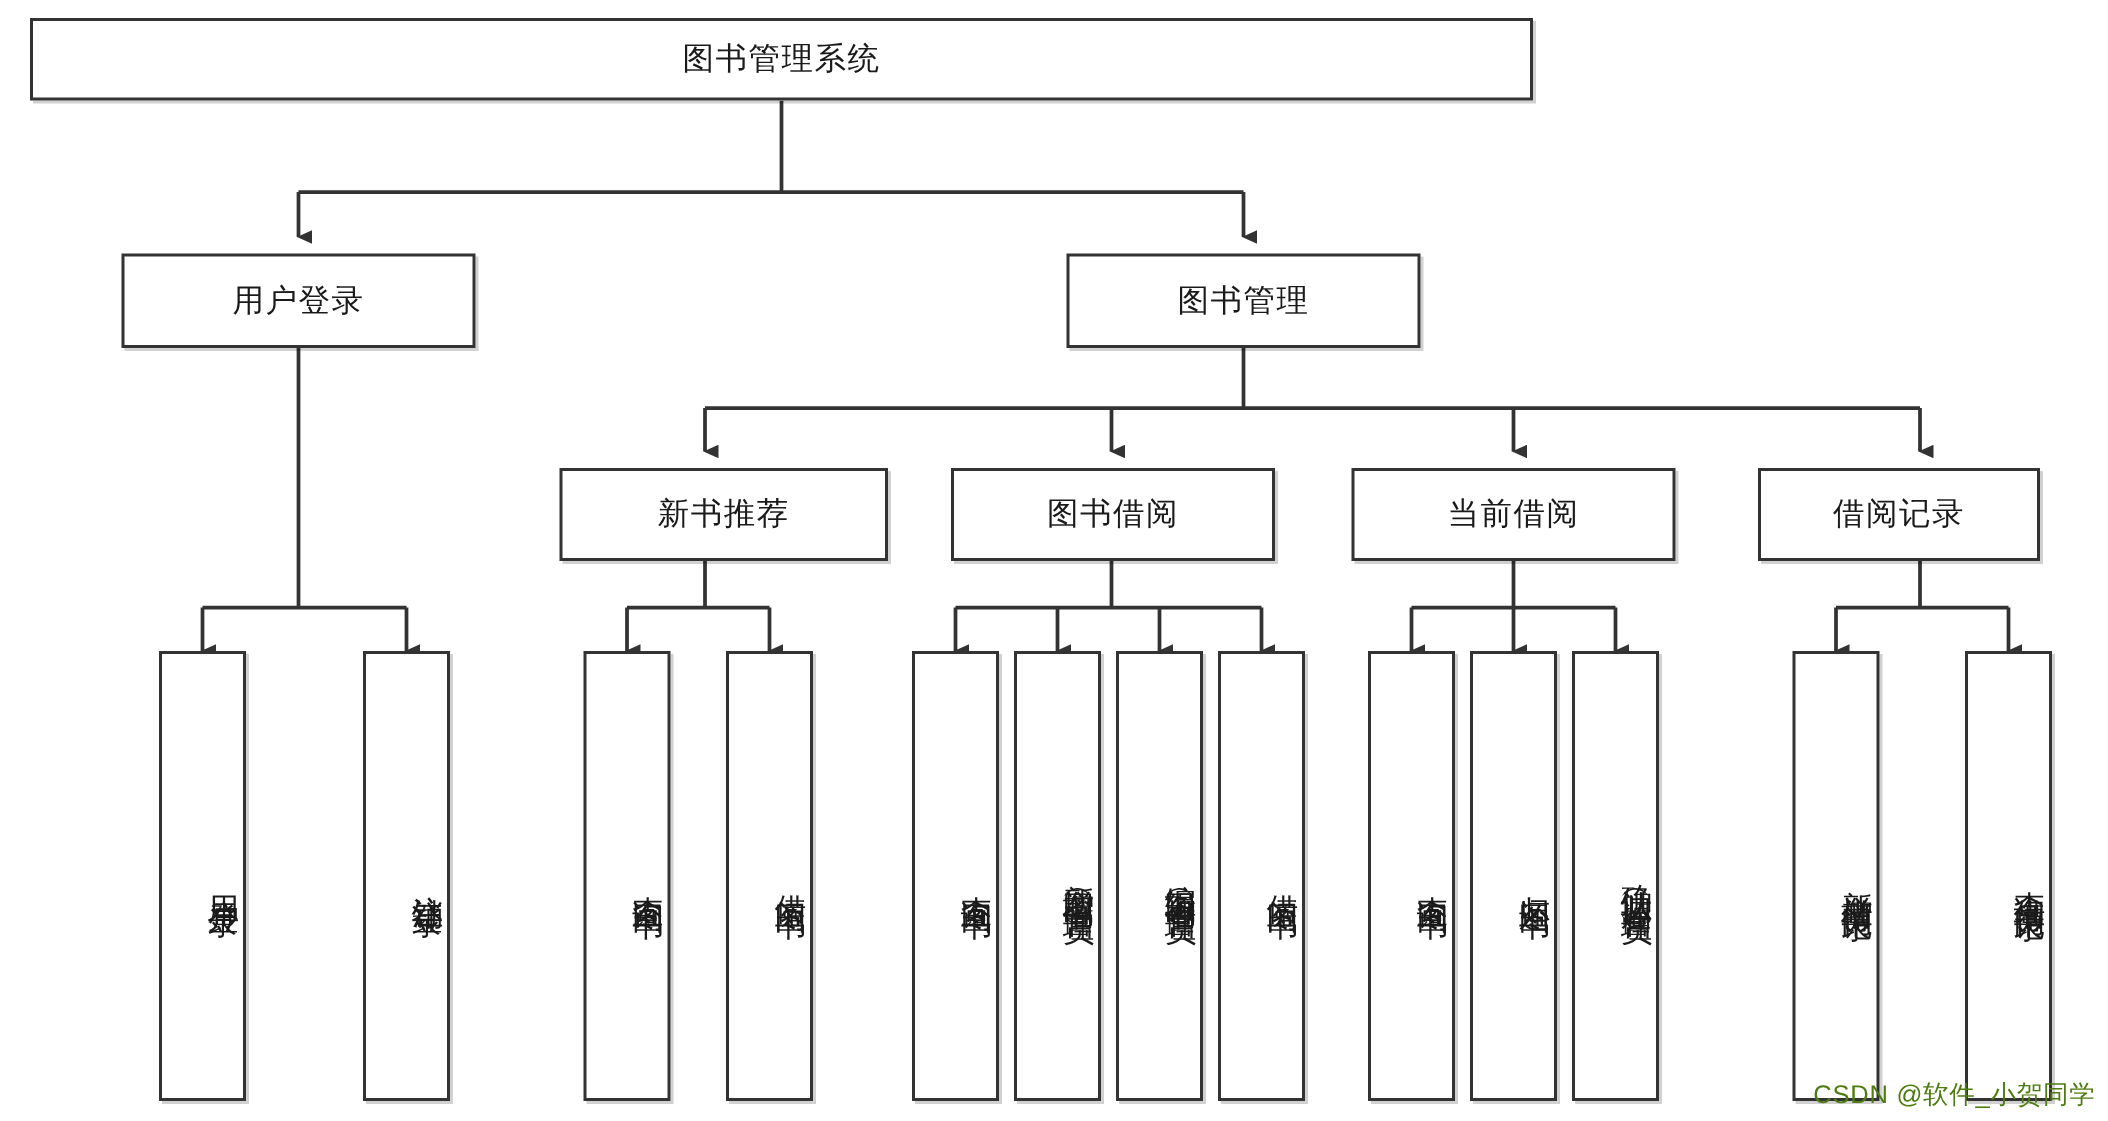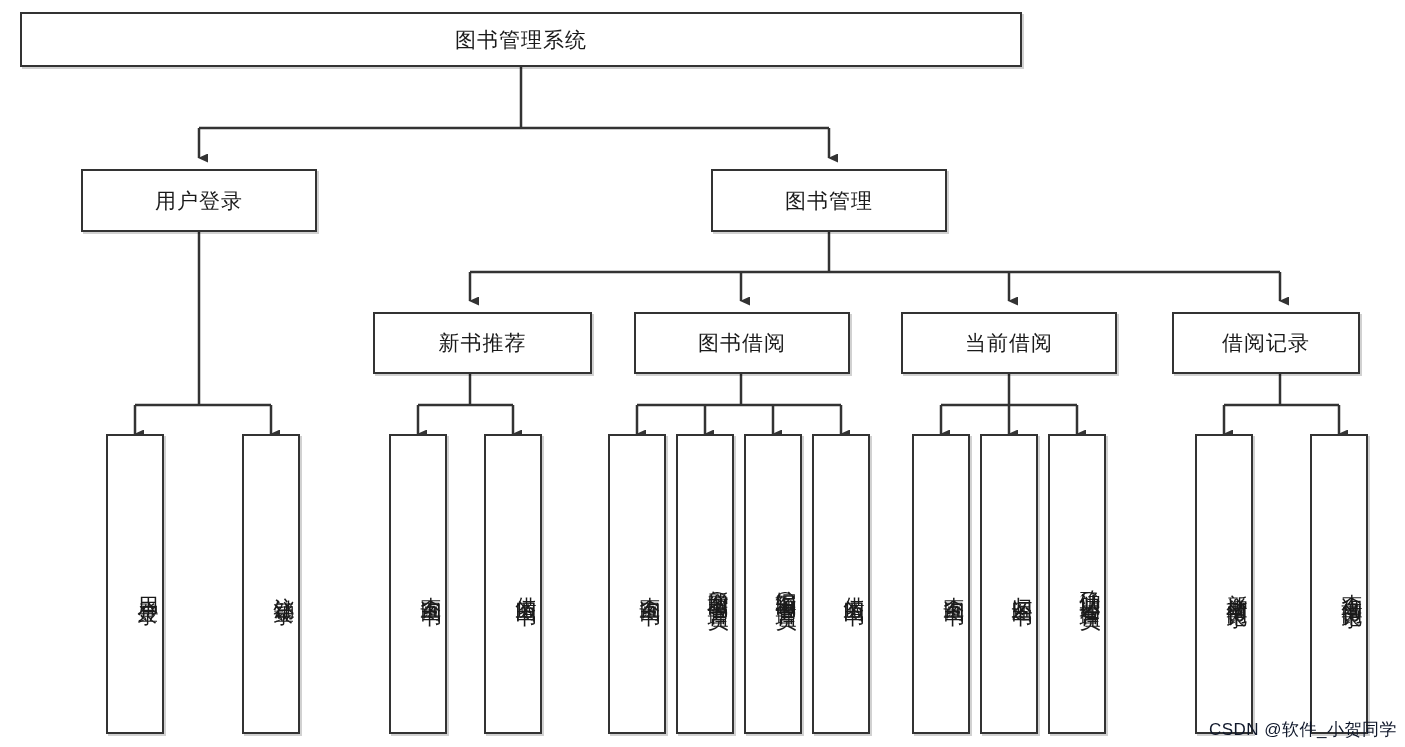--- a/index.html
+++ b/index.html
@@ -59,21 +59,21 @@
   }
   .node.vertical .label {
     writing-mode: vertical-rl;
     text-orientation: upright;
   }
   .watermark {
     position: absolute;
     right: 8px;
     bottom: 6px;
     font-size: 17px;
-    color: #0f172a;
+    color: #4d7c0f;
     letter-spacing: 0.5px;
     white-space: nowrap;
   }
 </style>
 </head>
 <body>
 
 <div id="diagram-root">
 
   <svg class="connectors" viewBox="0 0 1405 747">

